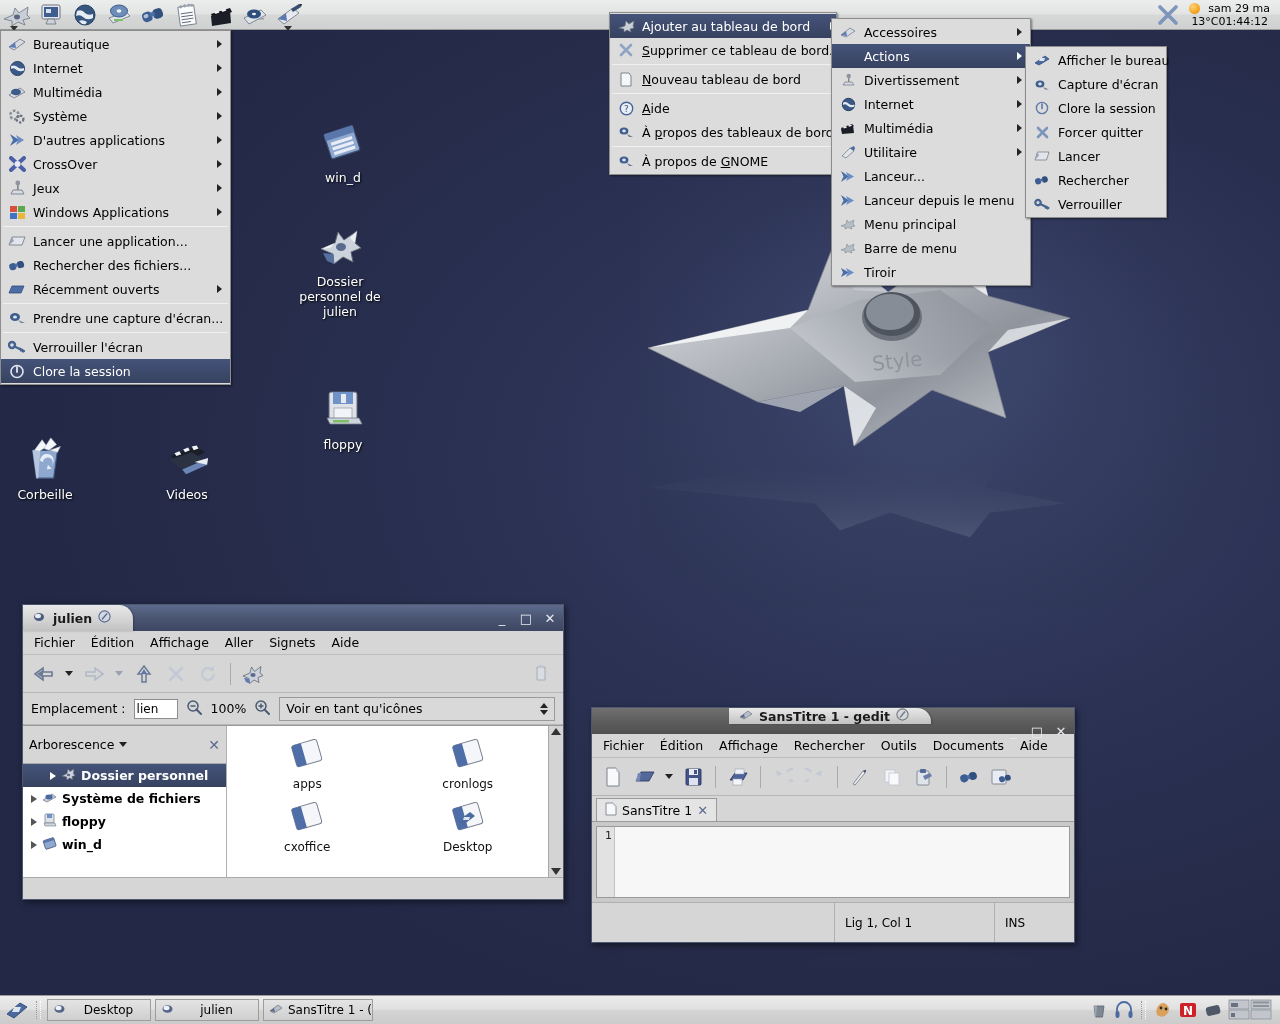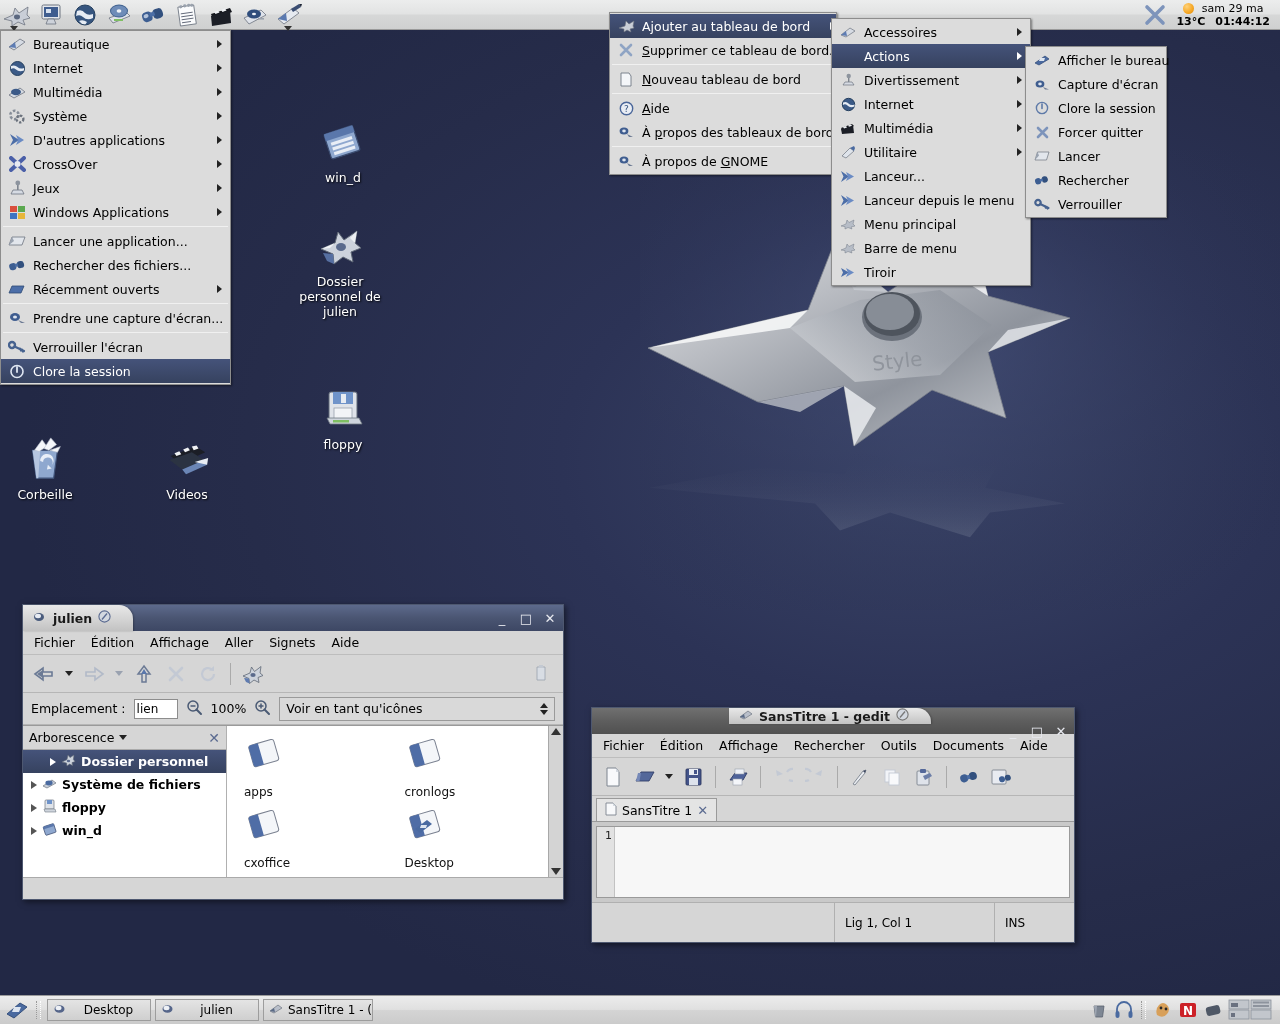--- a/index.html
+++ b/index.html
@@ -35,21 +35,21 @@
     position: relative;
   }
   .panel-spacer { flex: 1; }
   .panel-right { display: flex; align-items: center; height: 30px; padding-right: 4px; }
 
   .clock-block {
     display: flex; flex-direction: column; align-items: center;
     font-size: 11px; color: #000; line-height: 13px; padding: 0 6px; text-align: right;
   }
   .clock-row { display: flex; align-items: center; gap: 8px; }
-  .weather-row { display: flex; align-items: center; gap: 10px; font-weight: bold; }
+  .weather-row { display: flex; align-items: center; gap: 0; }
   .sun-dot { width: 11px; height: 11px; border-radius: 50%;
      background: radial-gradient(circle at 35% 32%, #ffd27a, #f5a623 60%, #d9860c 100%); }
 
   
   .menu {
     position: absolute;
     background: #dcdcdc;
     border: 1px solid #8d8d8d;
     box-shadow: 1px 1px 2px rgba(0,0,0,0.45);
     padding: 1px 0;
@@ -142,33 +142,33 @@
     position: relative;
   }
   .combo .spin { margin-left: auto; display: flex; flex-direction: column; gap: 2px; }
   .tri-up { width:0;height:0;border-left:4px solid transparent;border-right:4px solid transparent;border-bottom:5px solid #222; }
   .tri-dn { width:0;height:0;border-left:4px solid transparent;border-right:4px solid transparent;border-top:5px solid #222; }
 
   
   .naut-body { display: flex; height: 152px; background: #fff; border-top: 1px solid #9a9a9a; }
   .naut-side { width: 204px; background: #fff; border-right: 1px solid #b0b0b0; display: flex; flex-direction: column; }
   .side-head {
-    height: 24px; display: flex; align-items: center; padding: 0 6px;
+    height: 38px; display: flex; align-items: center; padding: 0 6px;
     background: #d6d6d6; border-bottom: 1px solid #aaa; font-size: 12.5px;
   }
   .side-head .sh-arrow { margin-left: 5px; width:0;height:0;border-left:4px solid transparent;border-right:4px solid transparent;border-top:5px solid #222; }
   .side-head .sh-close { margin-left: auto; color: #5a6a90; font-size: 14px; }
   .tree-row { display: flex; align-items: center; gap: 5px; height: 23px; padding: 0 4px; font-size: 12.5px; font-weight: bold; }
   .tree-row.sel { background: linear-gradient(to bottom,#45537a,#36425f); color: #fff; padding-left: 23px; }
   .tw { width:0;height:0;border-top:4px solid transparent;border-bottom:4px solid transparent;border-left:6px solid #555; margin-left: 4px; }
   .tree-row.sel .tw { border-left-color: #fff; }
 
   .naut-main { flex: 1; background: #fff; position: relative; display: flex; }
   .icon-grid { flex: 1; display: grid; grid-template-columns: repeat(2, 1fr); align-content: start; padding: 6px 0 0 0; }
-  .file-icon { display: flex; flex-direction: column; gap: 10px; padding: 4px 17px; }
+  .file-icon { display: flex; flex-direction: column; align-items: center; gap: 2px; padding: 4px 17px; }
   .file-icon .fi-label { font-size: 12px; color: #111; }
   .vscroll { width: 15px; background: #d4d4d4; border-left: 1px solid #a8a8a8; display: flex; flex-direction: column; justify-content: space-between; align-items: center; padding: 2px 0; }
   .sb-arrow-up { width:0;height:0;border-left:5px solid transparent;border-right:5px solid transparent;border-bottom:7px solid #333; }
   .sb-arrow-dn { width:0;height:0;border-left:5px solid transparent;border-right:5px solid transparent;border-top:7px solid #333; }
   .statusbar { height: 22px; background: #d6d6d6; border-top: 1px solid #aaa; display: flex; align-items: center; padding: 0 6px; font-size: 11.5px; }
 
   
   .gedit-tabs { height: 26px; background: #d6d6d6; display: flex; align-items: flex-end; padding-left: 4px; border-bottom: 1px solid #9a9a9a; }
   .gtab { display: flex; align-items: center; gap: 5px; height: 23px; padding: 0 8px; background: #e4e4e4;
           border: 1px solid #9a9a9a; border-bottom: none; font-size: 12.5px; }

